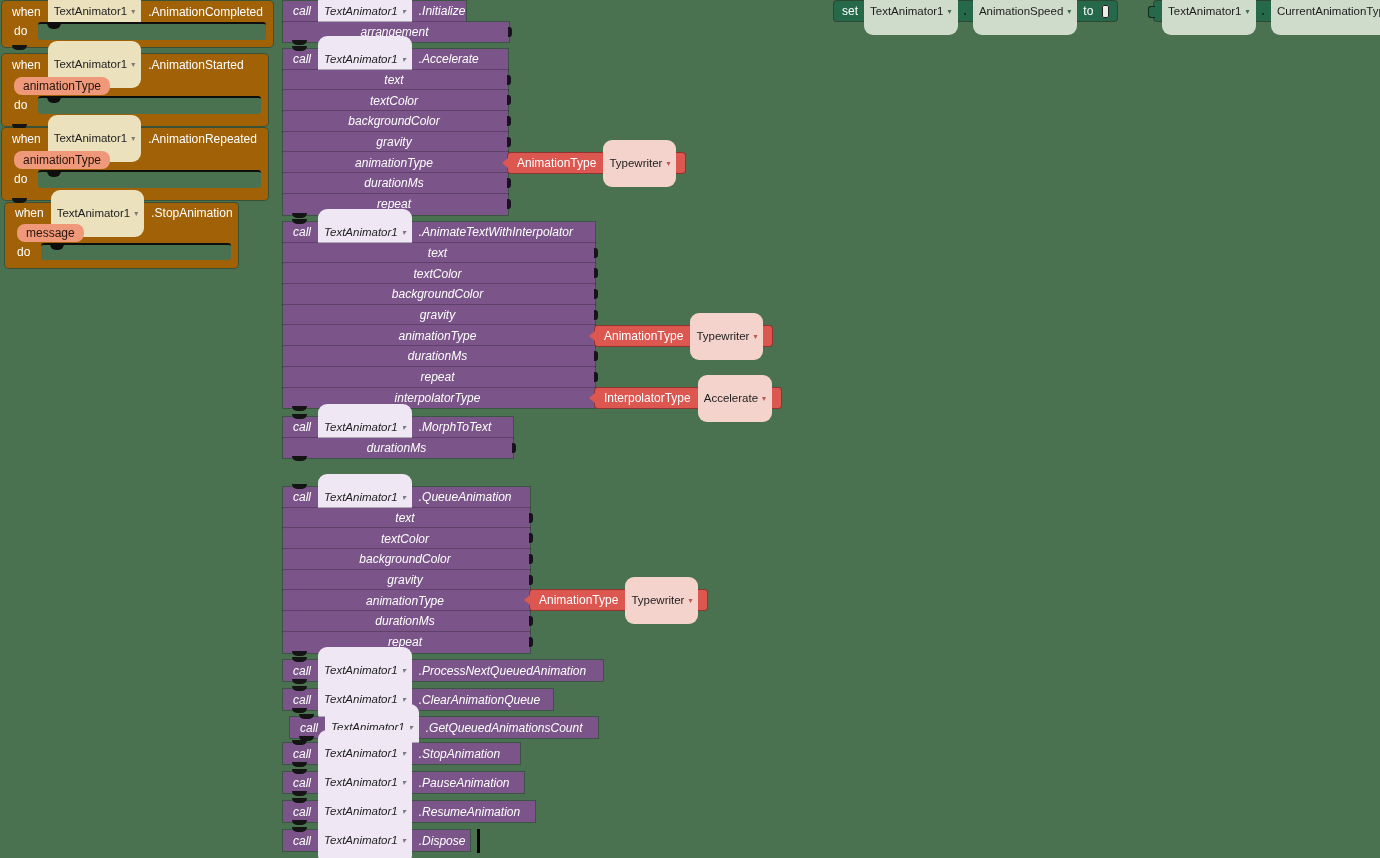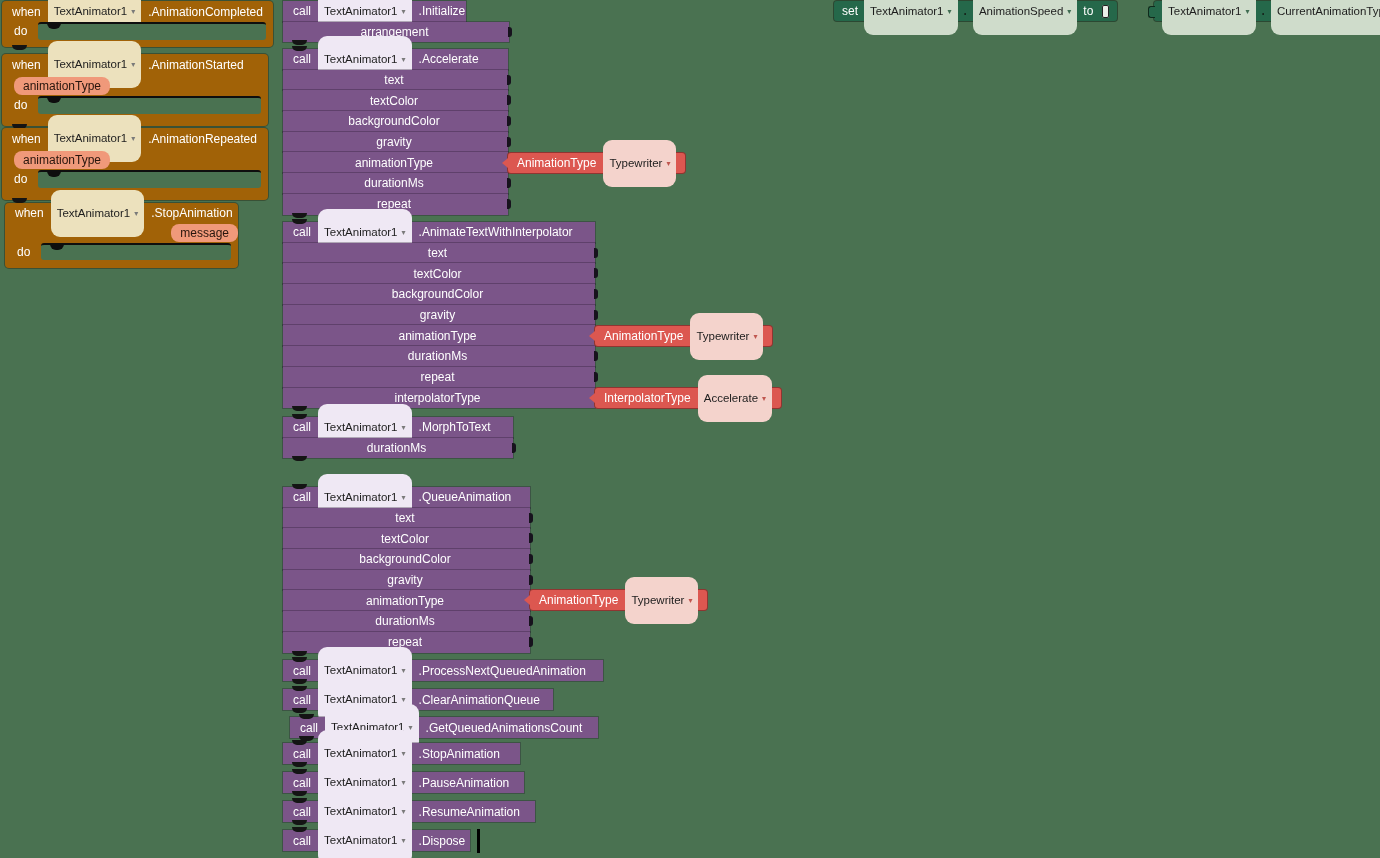--- a/index.html
+++ b/index.html
@@ -37,21 +37,21 @@
 
   
   .cblk{position:absolute;}
   .cblk::before{content:'';position:absolute;top:-3px;left:9px;width:15px;height:5px;
         background:#141414;border-radius:0 0 5px 5px;z-index:2;}
   .cblk::after{content:'';position:absolute;bottom:-3px;left:9px;width:15px;height:5px;
         background:#141414;border-radius:0 0 5px 5px;}
   .cblk.first::before{display:none;}
   .cblk.last::after{display:none;}
   .crow{display:flex;align-items:center;gap:7px;padding:0 10px;height:20.7px;background:#7b5589;
-        color:#fff;box-sizing:border-box;box-shadow:0 0 0 1px rgba(30,15,40,.30);}
+        color:#fff;box-sizing:border-box;box-shadow:0 0 0 1px rgba(30,15,40,.30);font-style:italic;}
   .cprm{justify-content:center;padding-right:13px;position:relative;}
   .rnotch{position:absolute;right:-3px;top:5px;width:4px;height:10px;background:#17121d;
         border-radius:0 3px 3px 0;}
 
   
   .eblk{position:absolute;height:20px;display:flex;align-items:center;gap:7px;padding:0 9px;
         background:#dc5750;border-radius:3px;color:#fff;box-shadow:0 0 0 1px #8f3531;}
   .eblk::before{content:'';position:absolute;left:-6px;top:5px;width:0;height:0;
         border-top:5px solid transparent;border-bottom:5px solid transparent;border-right:6px solid #dc5750;}
   .eblk .dd .caret{color:#c0564f;}
@@ -124,21 +124,21 @@
 
 <div class="wblk last" style="left:5px;top:203px;width:233px;height:65px;">
   <div class="wrow" style="height:20px;">
     <span class="kw">when</span>
     <span class="dd dd-gold">
         <span>TextAnimator1</span>
         <span class="caret">▾</span>
       </span>
     <span>.StopAnimation</span>
   </div>
-  <div class="chiprow" style="height:20px;justify-content:flex-end;">
+  <div class="chiprow" style="height:20px;">
       <span class="chip">message</span>
     </div>
   <div class="dorow" style="height:17px;">
     <span class="do-label">do</span>
     <span class="do-socket" style="height:15px;"></span>
   </div>
 </div>
 
 <div class="cblk first" style="left:283px;top:1px;width:226px;">
   <div class="crow" style="width:183px;">

